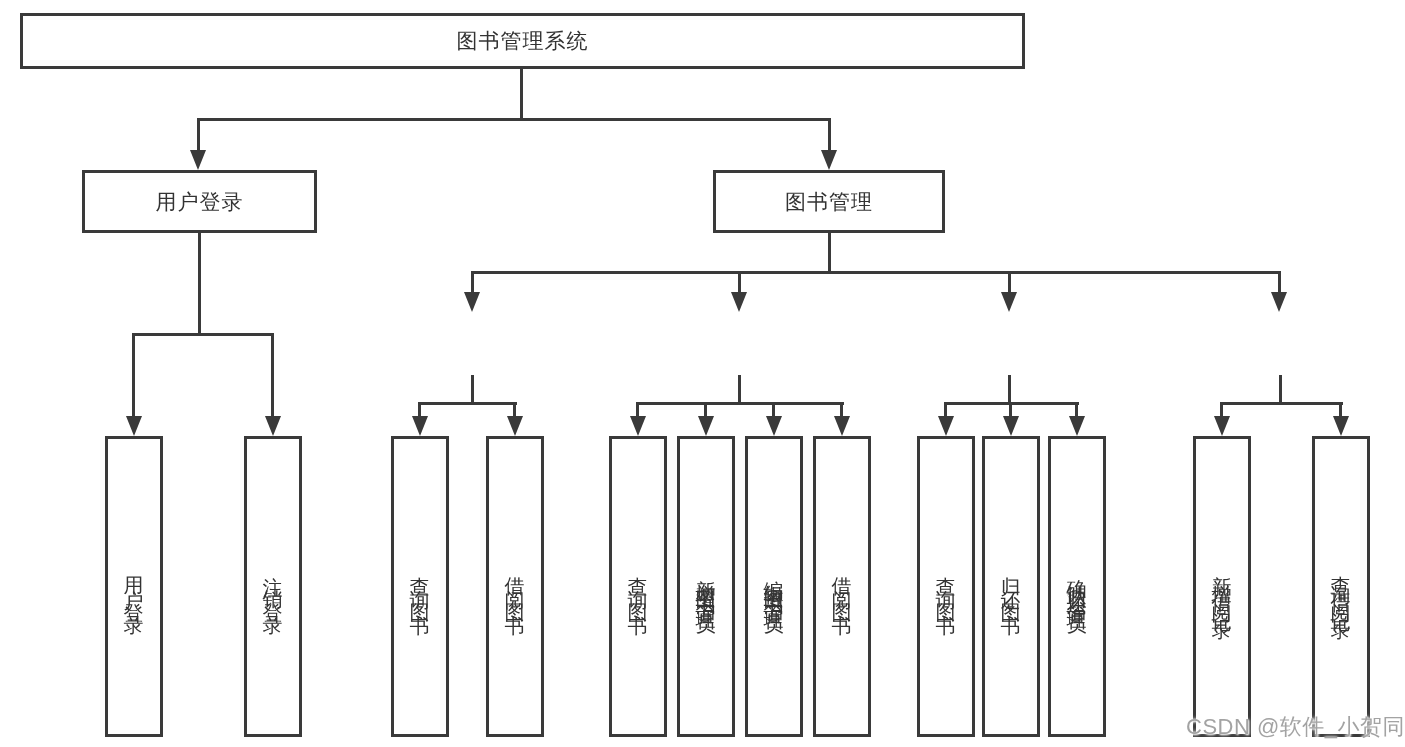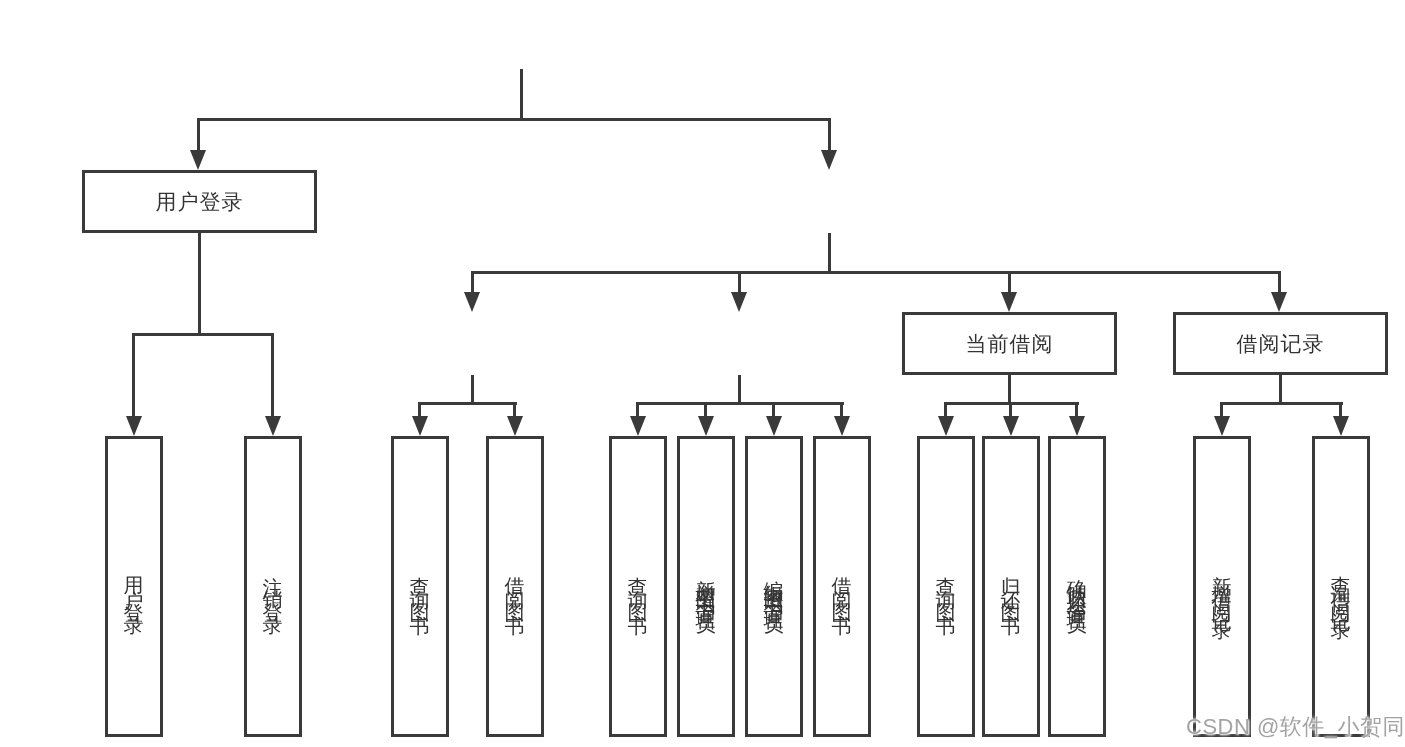--- a/index.html
+++ b/index.html
@@ -56,56 +56,56 @@
     z-index:5;
     text-shadow:0 0 2px #fff,0 0 4px #fff,1px 1px 2px #fff;
     white-space:nowrap;
   }
 </style>
 </head>
 <body>
 
 <div class="canvas">
 
+  <div class="node" style="left:20px;top:13px;width:1005px;height:56px;">
+    <span>图书管理系统</span>
+  </div>
 
   <div class="vline" style="left:520px;top:69px;height:52px;"></div>
   <div class="hline" style="left:197px;top:118px;width:634px;"></div>
   <div class="vline" style="left:197px;top:118px;height:36px;"></div>
   <div class="vline" style="left:828px;top:118px;height:36px;"></div>
   <div class="arr" style="left:190px;top:150px;"></div>
   <div class="arr" style="left:821px;top:150px;"></div>
 
   <div class="node" style="left:82px;top:170px;width:235px;height:63px;">
     <span>用户登录</span>
+  </div>
+  <div class="node" style="left:713px;top:170px;width:232px;height:63px;">
+    <span>图书管理</span>
   </div>
 
   <div class="vline" style="left:198px;top:233px;height:102px;"></div>
   <div class="hline" style="left:132px;top:333px;width:142px;"></div>
   <div class="vline" style="left:132px;top:333px;height:85px;"></div>
   <div class="vline" style="left:271px;top:333px;height:85px;"></div>
   <div class="arr" style="left:126px;top:416px;"></div>
   <div class="arr" style="left:265px;top:416px;"></div>
 
   <div class="vline" style="left:828px;top:233px;height:41px;"></div>
   <div class="hline" style="left:471px;top:271px;width:810px;"></div>
   <div class="vline" style="left:471px;top:271px;height:24px;"></div>
   <div class="vline" style="left:738px;top:271px;height:24px;"></div>
   <div class="vline" style="left:1008px;top:271px;height:24px;"></div>
   <div class="vline" style="left:1278px;top:271px;height:24px;"></div>
   <div class="arr" style="left:464px;top:292px;"></div>
   <div class="arr" style="left:731px;top:292px;"></div>
   <div class="arr" style="left:1001px;top:292px;"></div>
   <div class="arr" style="left:1271px;top:292px;"></div>
 
-  <div class="node" style="left:902px;top:312px;width:215px;height:63px;">
-    <span>当前借阅</span>
-  </div>
-  <div class="node" style="left:1173px;top:312px;width:215px;height:63px;">
-    <span>借阅记录</span>
-  </div>
 
   <div class="vline" style="left:471px;top:375px;height:30px;"></div>
   <div class="hline" style="left:418px;top:402px;width:99px;"></div>
   <div class="vline" style="left:418px;top:402px;height:16px;"></div>
   <div class="vline" style="left:513px;top:402px;height:16px;"></div>
   <div class="arr" style="left:412px;top:416px;"></div>
   <div class="arr" style="left:507px;top:416px;"></div>
 
   <div class="vline" style="left:738px;top:375px;height:30px;"></div>
   <div class="hline" style="left:636px;top:402px;width:208px;"></div>

